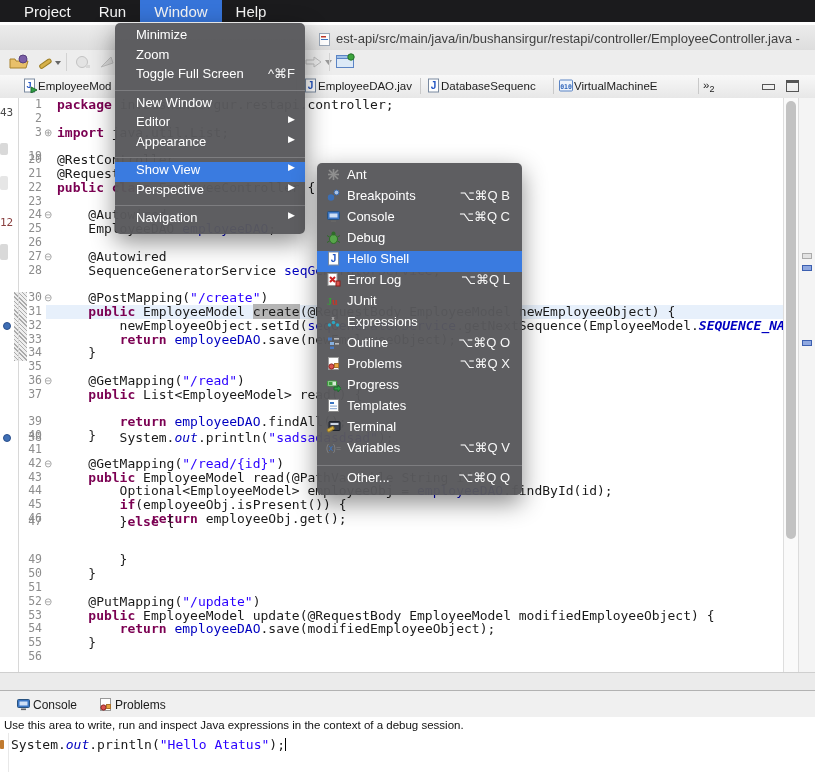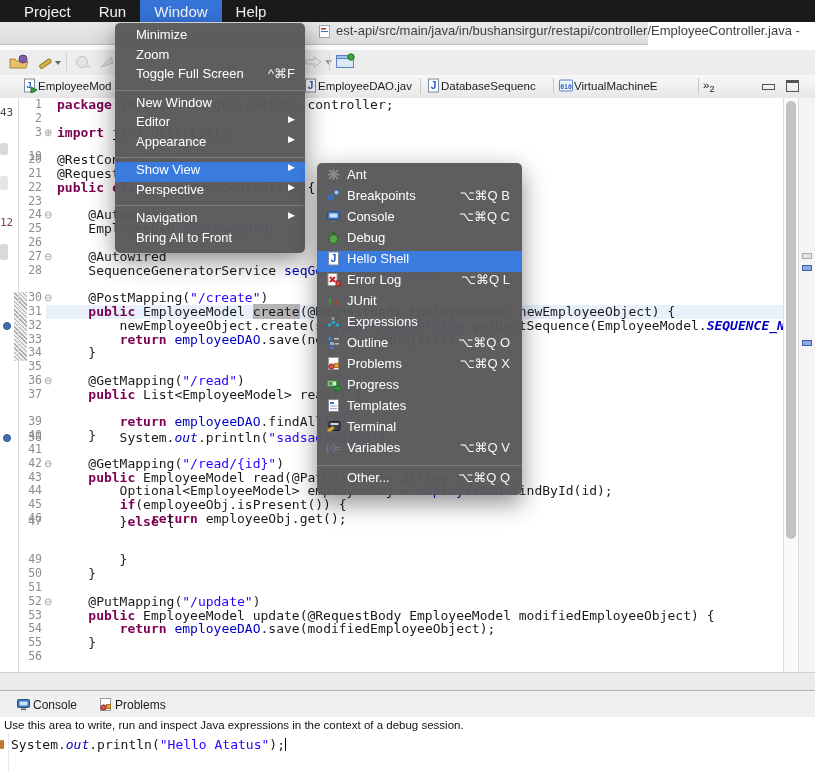--- a/index.html
+++ b/index.html
@@ -3,21 +3,21 @@
 <meta charset="utf-8">
 <style>
   html,body{margin:0;padding:0;width:815px;height:772px;overflow:hidden;
     font-family:"Liberation Sans",sans-serif;background:#fff;position:relative}
   .abs{position:absolute}
   
   #menubar{left:0;top:0;width:815px;height:22px;background:#1b1b1d;display:flex;align-items:stretch;padding-left:10px;z-index:40}
   .mb-item{color:#f5f5f5;font-size:15px;font-weight:400;padding:0 14px;display:flex;align-items:center;cursor:default}
   .mb-item.active{background:#3674d9}
   
-  #titlebar{left:0;top:17px;width:648px;height:27px;background:linear-gradient(#ececec,#dcdcdc);border-bottom:1px solid #c2c2c2}
+  #titlebar{left:0;top:25px;width:815px;height:27px;background:linear-gradient(#ececec,#dcdcdc);border-bottom:1px solid #c2c2c2}
   #title-text{left:336px;top:6px;font-size:13px;color:#3f3f3f;white-space:nowrap}
   #toolbar{left:0;top:50px;width:815px;height:25px;background:#ededed}
   .tsep{width:1px;height:18px;background:#d2d2d2;top:3px}
   
   #tabrow{left:0;top:75px;width:815px;height:23px;background:linear-gradient(#f8f8f8,#e7e7e7);border-bottom:1px solid #b4b4b4}
   .etab-label{font-size:11.5px;color:#1c1c1c;white-space:nowrap;top:5px}
   .etab-sep{width:1px;height:16px;background:#c9c9c9;top:3px}
   
   #editor{left:0;top:98px;width:783px;height:574px;background:#fff;overflow:hidden}
   #left-divider{left:18px;top:98px;width:1px;height:574px;background:#d8d8d8;z-index:6}
@@ -245,21 +245,21 @@
       <span class="codetext"><span class="tok-p">    @PostMapping(</span><span class="tok-s">"/create"</span><span class="tok-p">)</span></span>
     </div>
     <div class="code-row" style="top: 207px;">
       <div class="row-hl"></div>
       <span class="lnum">31</span>
       <span class="codetext"><span class="tok-p">    </span><span class="tok-k">public </span><span class="tok-p">EmployeeModel </span><span class="tok-occ">create</span><span class="tok-p">(@RequestBody EmployeeModel newEmployeeObject) {</span></span>
     </div>
     <div class="code-row" style="top: 220.8px;">
       <span class="bpdot"></span>
       <span class="lnum">32</span>
-      <span class="codetext"><span class="tok-p">        newEmployeeObject.create(</span><span class="tok-f">seqGeneratorService</span><span class="tok-p">.getNextSequence(EmployeeModel.</span><span class="tok-sfb">SEQUENCE_NAME</span></span>
+      <span class="codetext"><span class="tok-p">        newEmployeeObject.setId(</span><span class="tok-f">seqGeneratorService</span><span class="tok-p">.getNextSequence(EmployeeModel.</span><span class="tok-sfb">SEQUENCE_NAME</span></span>
     </div>
     <div class="code-row" style="top: 234.6px;">
       <span class="lnum">33</span>
       <span class="codetext"><span class="tok-p">        </span><span class="tok-k">return </span><span class="tok-f">employeeDAO</span><span class="tok-p">.save(newEmployeeObject);</span></span>
     </div>
     <div class="code-row" style="top: 248.4px;">
       <span class="lnum">34</span>
       <span class="codetext"><span class="tok-p">    }</span></span>
     </div>
     <div class="code-row" style="top: 262.2px;">
@@ -442,24 +442,20 @@
       <span class="mlabel">Perspective</span>
       <span class="mfill"></span>
       <span class="marrow">▶</span>
     </div>
     <div class="msep"></div>
     <div class="mrow">
       <span class="mlabel">Navigation</span>
       <span class="mfill"></span>
       <span class="marrow">▶</span>
     </div>
-    <div class="mrow">
-      <span class="mlabel">Bring All to Front</span>
-      <span class="mfill"></span>
-    </div>
   </div>
 <div id="showview-menu" class="menu">
     <div class="mrow">
       <span class="micon">
         <svg width="15" height="15">
           <g stroke="#8f8f8f" stroke-width="1.6">
             <line x1="3" y1="3" x2="12" y2="12"></line>
             <line x1="12" y1="3" x2="3" y2="12"></line>
             <line x1="7.5" y1="2" x2="7.5" y2="13"></line>
             <line x1="2" y1="7.5" x2="13" y2="7.5"></line>

